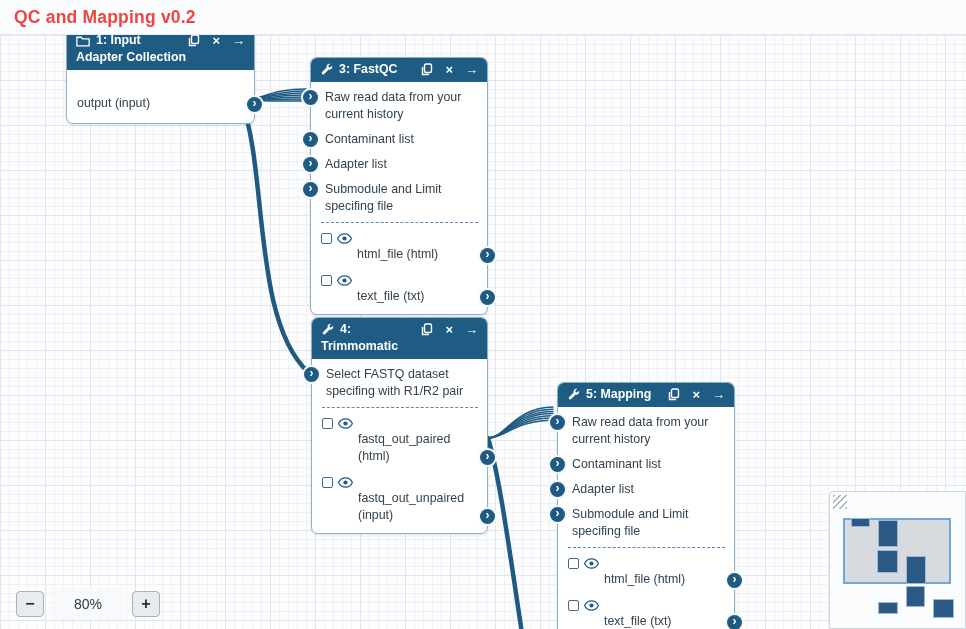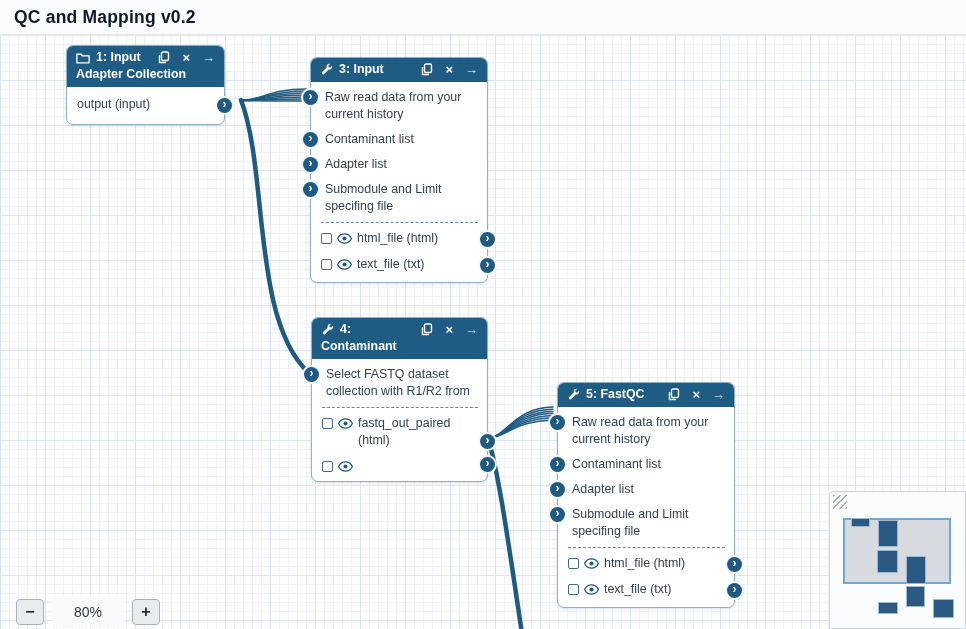--- a/index.html
+++ b/index.html
@@ -2,21 +2,21 @@
 <html><head>
 <meta charset="utf-8">
 <style>
   * { box-sizing: border-box; margin: 0; padding: 0; }
   body { font-family: "Liberation Sans", sans-serif; background: #fff; }
   .screen { position: relative; width: 966px; height: 629px; overflow: hidden; background: #ffffff; }
 
   
   .titlebar { position: absolute; left: 0; top: 0; width: 966px; height: 35px;
     background: #fbfcfd; border-bottom: 1px solid #e8ebee; z-index: 30; }
-  .titlebar h1 { font-size: 17.5px; font-weight: bold; color: #0f172a; padding: 7px 0 0 14px; letter-spacing: .2px; }
+  .titlebar h1 { font-size: 17.5px; font-weight: bold; color: #ef4444; padding: 7px 0 0 14px; letter-spacing: .2px; }
 
   
   .canvas { position: absolute; left: 0; top: 35px; width: 966px; height: 594px;
     background-color: #fdfdfe;
     background-image:
       linear-gradient(#dde6f2 1px, transparent 1px),
       linear-gradient(90deg, #dde6f2 1px, transparent 1px),
       linear-gradient(#eef2f8 1px, transparent 1px),
       linear-gradient(90deg, #eef2f8 1px, transparent 1px);
     background-size: 45px 45px, 45px 45px, 9px 9px, 9px 9px; }
@@ -36,42 +36,42 @@
   .hicon { display: inline-flex; margin-right: 6px; }
   .htitle { white-space: nowrap; }
   .hactions { margin-left: auto; display: flex; align-items: center; gap: 12px; }
   .hactions .act { display: inline-flex; color: #fff; font-weight: bold; font-size: 13px; line-height: 15px; cursor: pointer; }
   .htitle2 { width: 100%; }
   .node-body { padding: 3px 0 4px 0; }
 
   .in-row { position: relative; padding: 4px 8px 4px 14px; line-height: 17px; }
   .out-row { position: relative; display: flex; align-items: flex-start; gap: 5px;
     padding: 4px 14px 5px 10px; line-height: 17px; }
-  .out-label { flex: 1; }
+  .out-label { flex: 1; margin-top: 16px; }
 
   .term { position: absolute; width: 15px; height: 15px; border-radius: 50%;
     background: #1e5a82; color: #fff; display: flex; align-items: center; justify-content: center;
     box-shadow: 0 0 0 2px #f4f8fb; z-index: 12; cursor: pointer; }
   .term span { font-size: 12px; font-weight: bold; line-height: 13px; transform: translateY(-1px); }
   .term.in  { left: -8px; top: 5px; }
   .term.out { right: -8px; bottom: 5px; }
   .term.out-mid { right: -8px; bottom: 7px; }
 
   .sep { border-top: 1px dashed #5b87b0; margin: 3px 9px 3px 10px; }
 
   .cb { width: 11px; height: 11px; border: 1px solid #44688c; border-radius: 2px;
     background: #fff; flex: 0 0 auto; margin-top: 3px; cursor: pointer; }
   .eye { display: inline-flex; flex: 0 0 auto; margin-top: 3px; cursor: pointer; }
 
   
   .zoombar { position: absolute; left: 16px; top: 580px; z-index: 40; display: flex; align-items: center; }
   .zbtn { width: 28px; height: 26px; background: #e9ecef; border: 1px solid #a9b1b9; border-radius: 4px;
     font-size: 16px; font-weight: bold; color: #2b2f33; display: flex; align-items: center; justify-content: center;
     cursor: pointer; }
-  .zpct { width: 72px; height: 32px; margin: 16px 8px; background: #f8f9fa; border-radius: 3px;
+  .zpct { width: 72px; height: 32px; margin: 8px 8px; background: #f8f9fa; border-radius: 3px;
     display: flex; align-items: center; justify-content: center; font-size: 14px; color: #30383f; cursor: pointer; }
 
   
   .minimap { position: absolute; left: 829px; top: 491px; width: 137px; height: 138px;
     background: #fbfcfd; border: 1px solid #ccd4dc; border-top-left-radius: 4px; z-index: 35; }
   .mm-handle { position: absolute; left: 3px; top: 3px; width: 14px; height: 14px; cursor: nwse-resize;
     background: repeating-linear-gradient(135deg, #aab2ba 0 1.5px, transparent 1.5px 4.5px); }
   .mm-viewport { position: absolute; left: 13px; top: 26px; width: 108px; height: 66px;
     background: #d7dbdf; border: 2px solid #70a7d4; cursor: grab; }
   .mm-node { position: absolute; background: #2a5a84; border: 1px solid #9db9d4; z-index: 2; }
@@ -103,21 +103,21 @@
     <path class="edge strand" d="M 488 438 C 505 438 515 418 553 418"></path>
     <path class="edge strand" d="M 488 438 C 505 438.2 515 420.2 553 420.2"></path>
 
     <path class="edge thick" d="M 488 438 C 500 478 510 555 523 640"></path>
   </svg>
 
   <div class="titlebar">
     <h1>QC and Mapping v0.2</h1>
   </div>
 
-  <div class="node" style="left:66px; top:45px; width:159px;">
+  <div class="node" style="left:66px; top:28px; width:189px;">
     <div class="node-header">
       <span class="hicon">
         <svg width="14" height="12" viewBox="0 0 16 13">
             <path d="M1 2.2h5l1.4 1.8H15v8H1z" fill="none" stroke="#fff" stroke-width="1.5"></path>
           </svg>
       </span>
       <span class="htitle">1: Input</span>
       <span class="hactions">
         <span class="act">
           <svg width="12" height="13" viewBox="0 0 12 13">
@@ -140,21 +140,21 @@
     </div>
   </div>
 
   <div class="node" style="left:310px; top:57px; width:178px;">
     <div class="node-header">
       <span class="hicon">
         <svg width="13" height="13" viewBox="0 0 16 16">
             <path d="M11.5 1a3.5 3.5 0 0 0-3.3 4.6L3 10.8a1.8 1.8 0 1 0 2.5 2.5l5.2-5.2A3.5 3.5 0 0 0 15 4.5c0-.4-.1-.8-.2-1.2l-2.3 2.3-1.8-.5-.5-1.8 2.3-2.3A3.6 3.6 0 0 0 11.5 1z" fill="#fff"></path>
           </svg>
       </span>
-      <span class="htitle">3: Input</span>
+      <span class="htitle">3: FastQC</span>
       <span class="hactions">
         <span class="act">
           <svg width="12" height="13" viewBox="0 0 12 13">
               <rect x="3.5" y="1" width="7" height="8.5" rx="1.5" fill="none" stroke="#fff" stroke-width="1.4"></rect>
               <path d="M1.5 4v7.5h6.5" fill="none" stroke="#fff" stroke-width="1.4"></path>
             </svg>
         </span>
         <span class="act">×</span>
         <span class="act">→</span>
       </span>
@@ -225,28 +225,28 @@
       <span class="hactions">
         <span class="act">
           <svg width="12" height="13" viewBox="0 0 12 13">
               <rect x="3.5" y="1" width="7" height="8.5" rx="1.5" fill="none" stroke="#fff" stroke-width="1.4"></rect>
               <path d="M1.5 4v7.5h6.5" fill="none" stroke="#fff" stroke-width="1.4"></path>
             </svg>
         </span>
         <span class="act">×</span>
         <span class="act">→</span>
       </span>
-      <span class="htitle2">Contaminant</span>
+      <span class="htitle2">Trimmomatic</span>
     </div>
     <div class="node-body">
       <div class="in-row">
         <span class="term in">
             <span>›</span>
           </span>
-        <span>Select FASTQ dataset collection with R1/R2 from</span>
+        <span>Select FASTQ dataset specifing with R1/R2 pair</span>
       </div>
       <div class="sep"></div>
       <div class="out-row">
         <span class="cb"></span>
         <span class="eye">
           <svg width="15" height="11" viewBox="0 0 15 11">
               <path d="M7.5 .8C4.4 .8 1.9 2.6 .6 5.5c1.3 2.9 3.8 4.7 6.9 4.7s5.6-1.8 6.9-4.7C13.1 2.6 10.6 .8 7.5 .8z" fill="none" stroke="#1e5a82" stroke-width="1.2"></path>
               <circle cx="7.5" cy="5.5" r="2.1" fill="#1e5a82"></circle>
             </svg>
         </span>
@@ -256,35 +256,36 @@
           </span>
       </div>
       <div class="out-row">
         <span class="cb"></span>
         <span class="eye">
           <svg width="15" height="11" viewBox="0 0 15 11">
               <path d="M7.5 .8C4.4 .8 1.9 2.6 .6 5.5c1.3 2.9 3.8 4.7 6.9 4.7s5.6-1.8 6.9-4.7C13.1 2.6 10.6 .8 7.5 .8z" fill="none" stroke="#1e5a82" stroke-width="1.2"></path>
               <circle cx="7.5" cy="5.5" r="2.1" fill="#1e5a82"></circle>
             </svg>
         </span>
+        <span class="out-label">fastq_out_unpaired (input)</span>
         <span class="term out">
             <span>›</span>
           </span>
       </div>
     </div>
   </div>
 
   <div class="node" style="left:557px; top:382px; width:178px;">
     <div class="node-header">
       <span class="hicon">
         <svg width="13" height="13" viewBox="0 0 16 16">
             <path d="M11.5 1a3.5 3.5 0 0 0-3.3 4.6L3 10.8a1.8 1.8 0 1 0 2.5 2.5l5.2-5.2A3.5 3.5 0 0 0 15 4.5c0-.4-.1-.8-.2-1.2l-2.3 2.3-1.8-.5-.5-1.8 2.3-2.3A3.6 3.6 0 0 0 11.5 1z" fill="#fff"></path>
           </svg>
       </span>
-      <span class="htitle">5: FastQC</span>
+      <span class="htitle">5: Mapping</span>
       <span class="hactions">
         <span class="act">
           <svg width="12" height="13" viewBox="0 0 12 13">
               <rect x="3.5" y="1" width="7" height="8.5" rx="1.5" fill="none" stroke="#fff" stroke-width="1.4"></rect>
               <path d="M1.5 4v7.5h6.5" fill="none" stroke="#fff" stroke-width="1.4"></path>
             </svg>
         </span>
         <span class="act">×</span>
         <span class="act">→</span>
       </span>

